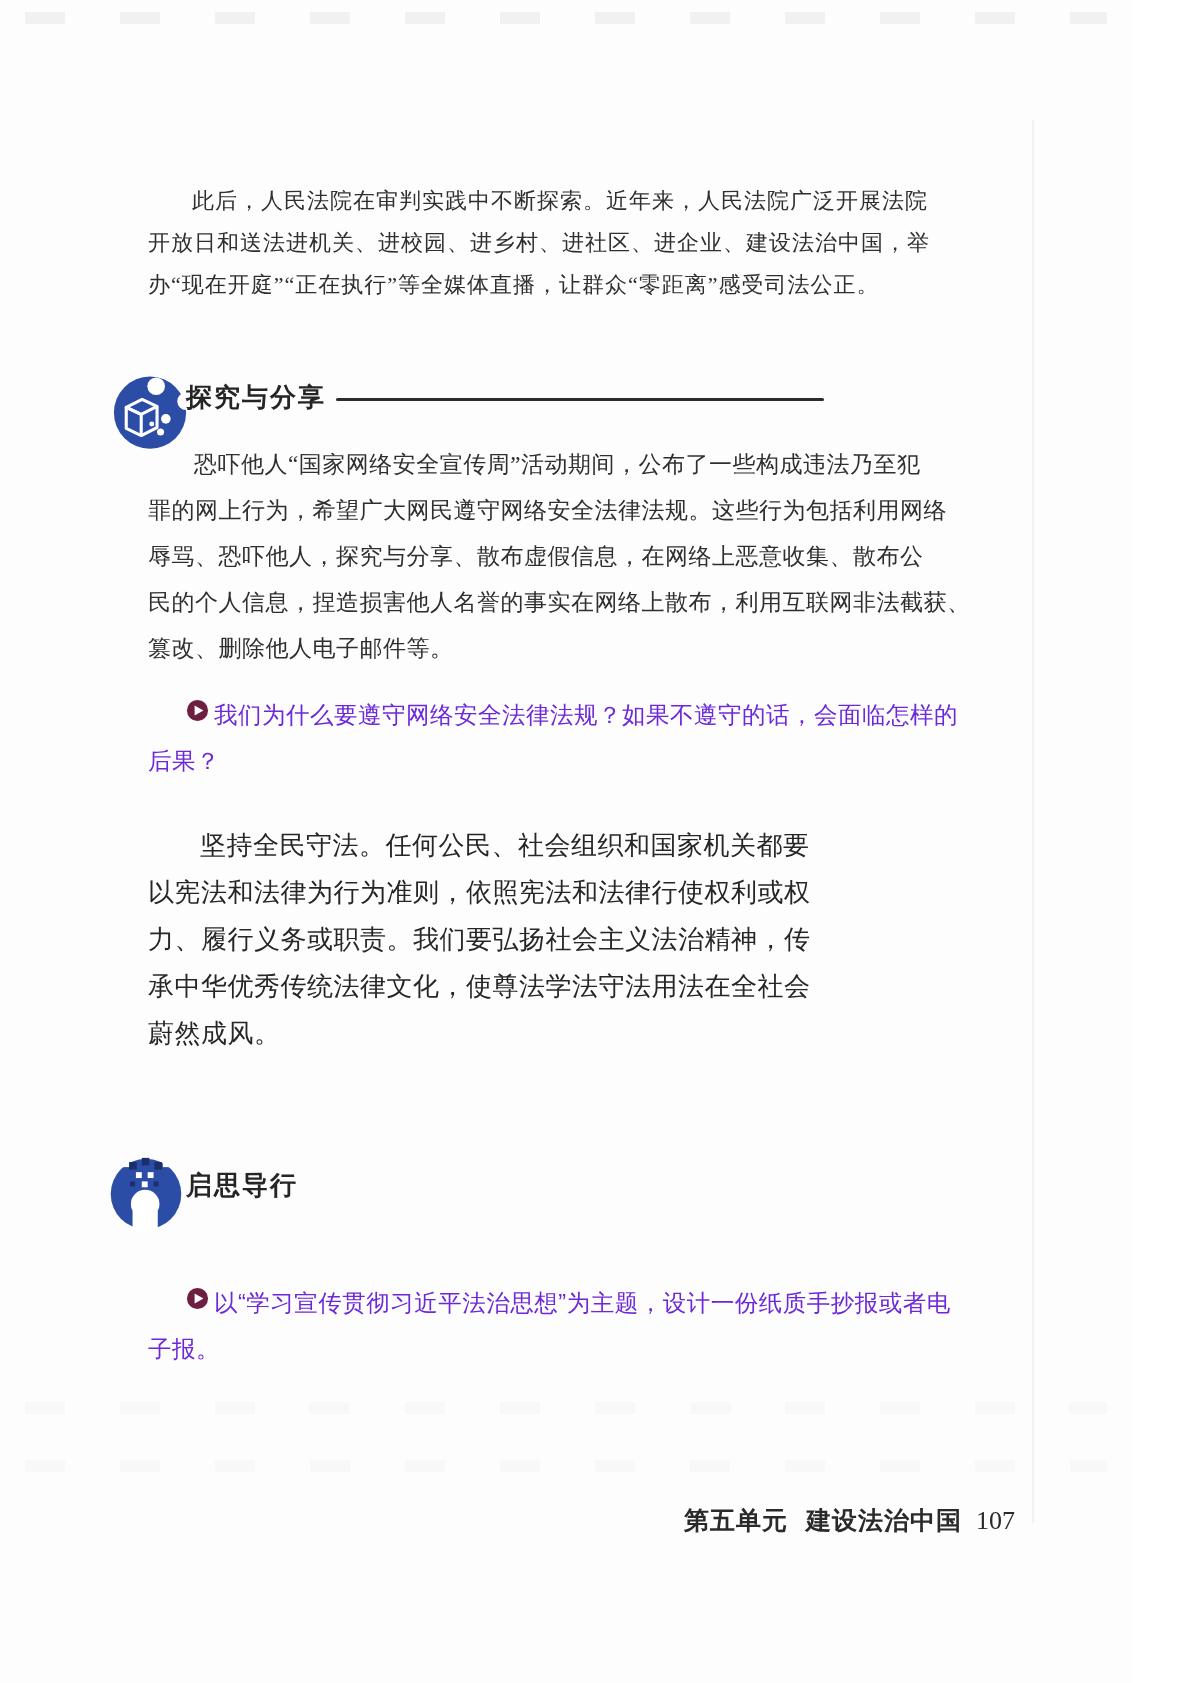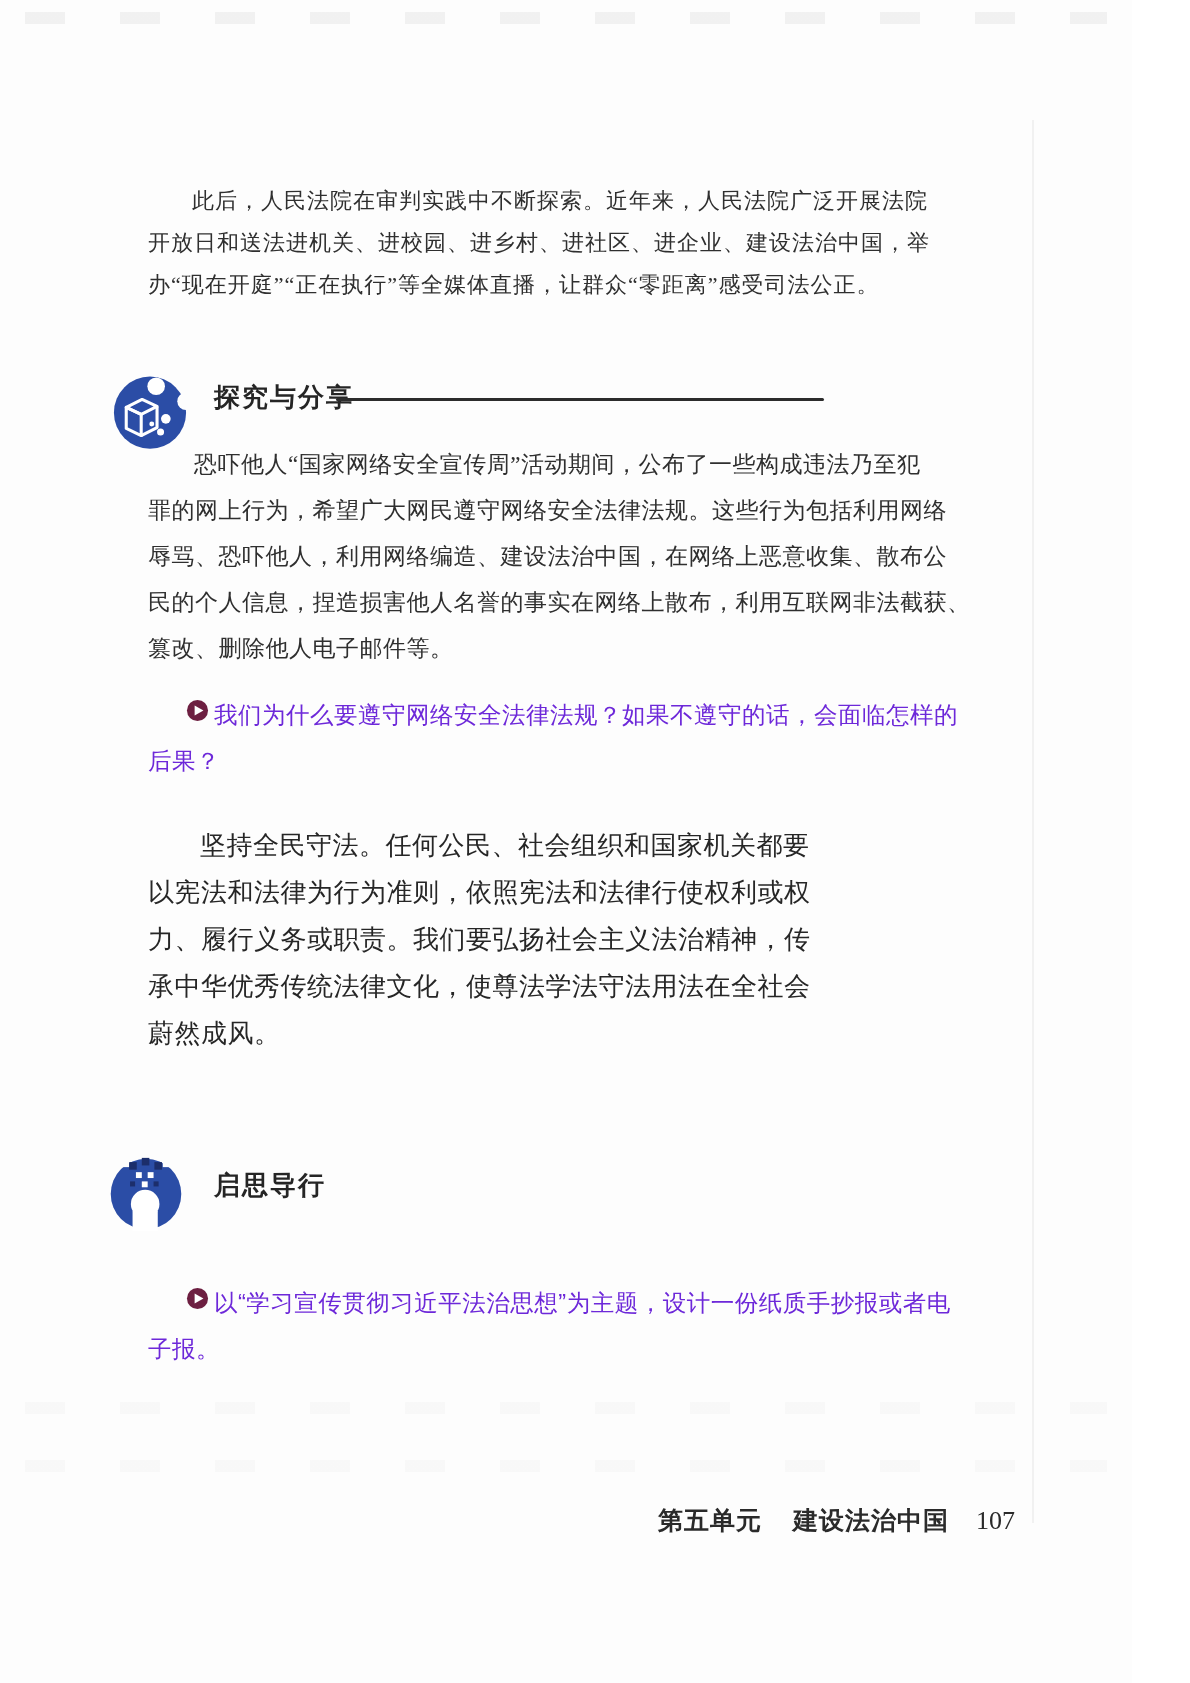--- a/index.html
+++ b/index.html
@@ -47,21 +47,21 @@
     color: #2f2f2f;
   }
   .intro-block .first { padding-left: 44px; }
 
   
   .section-icon { position: absolute; }
   .section-title {
     position: absolute;
     font-family: "Liberation Sans", "DejaVu Sans", sans-serif;
     font-weight: bold; font-size: 26px; color: #252525;
-    letter-spacing: 2px; white-space: nowrap; margin-left: 28px;
+    letter-spacing: 2px; white-space: nowrap;
   }
   .header-rule {
     position: absolute; left: 336px; top: 398px;
     width: 488px; height: 2.5px; background: #2c2c2c; border-radius: 2px;
   }
 
   
   .scenario-block {
     position: absolute; left: 148px; top: 442px;
     font-size: 23px; line-height: 46px; letter-spacing: .5px;
@@ -84,21 +84,21 @@
     position: absolute; left: 148px; top: 822px;
     font-size: 26px; line-height: 47px; letter-spacing: .5px;
     color: #262626;
   }
   .main-block .first { padding-left: 52px; }
 
   
   .footer {
     position: absolute; top: 1504px; left: 595px; width: 420px;
     display: flex; justify-content: flex-end; align-items: baseline;
-    font-size: 25px; color: #2a2a2a; gap: 13px;
+    font-size: 25px; color: #2a2a2a;
   }
   .footer .unit, .footer .unit-title { font-weight: bold; letter-spacing: 1px; }
   .footer .unit-title { margin-left: 18px; font-family: Liberation Mono, monospace; }
   .footer .page-num { margin-left: 14px; font-size: 26px; font-weight: normal; }
 </style>
 </head>
 <body>
 
 <div class="page">
 
@@ -127,21 +127,21 @@
         <path d="M58 46 L58 70 L40 79"></path>
       </g>
     </svg>
   </div>
   <div class="section-title" style="left:186px; top:380px;">探究与分享</div>
   <div class="header-rule"></div>
 
   <div class="scenario-block">
     <div class="serif-line first">恐吓他人“国家网络安全宣传周”活动期间，公布了一些构成违法乃至犯</div>
     <div class="serif-line">罪的网上行为，希望广大网民遵守网络安全法律法规。这些行为包括利用网络</div>
-    <div class="serif-line">辱骂、恐吓他人，利用网络编造、建设法治中国，在网络上恶意收集、散布公</div>
+    <div class="serif-line">辱骂、恐吓他人，探究与分享、散布虚假信息，在网络上恶意收集、散布公</div>
     <div class="serif-line">民的个人信息，捏造损害他人名誉的事实在网络上散布，利用互联网非法截获、</div>
     <div class="serif-line">篡改、删除他人电子邮件等。</div>
   </div>
 
   <div class="bullet-icon" style="left:186px; top:699px;">
     <svg viewBox="0 0 24 24" width="23" height="23">
       <circle cx="12" cy="12" r="11" fill="#6d1f41"></circle>
       <polygon points="9,6.8 18.2,12 9,17.2" fill="#ffffff"></polygon>
     </svg>
   </div>

